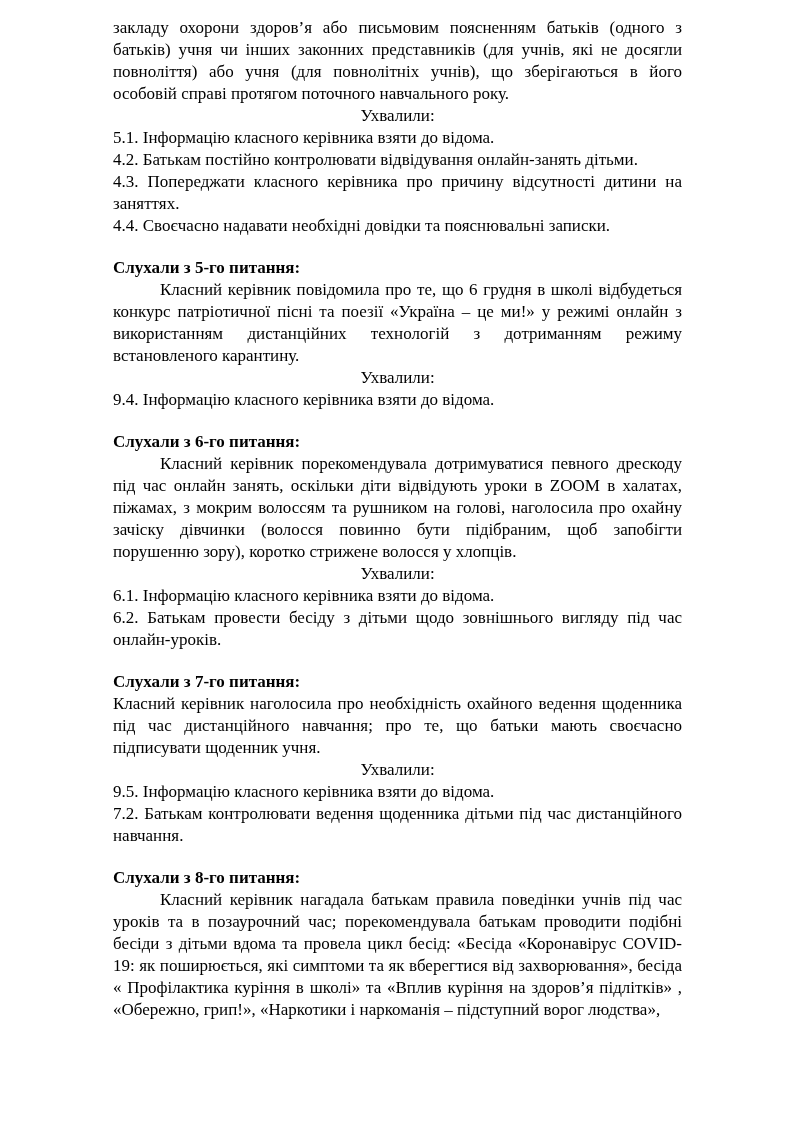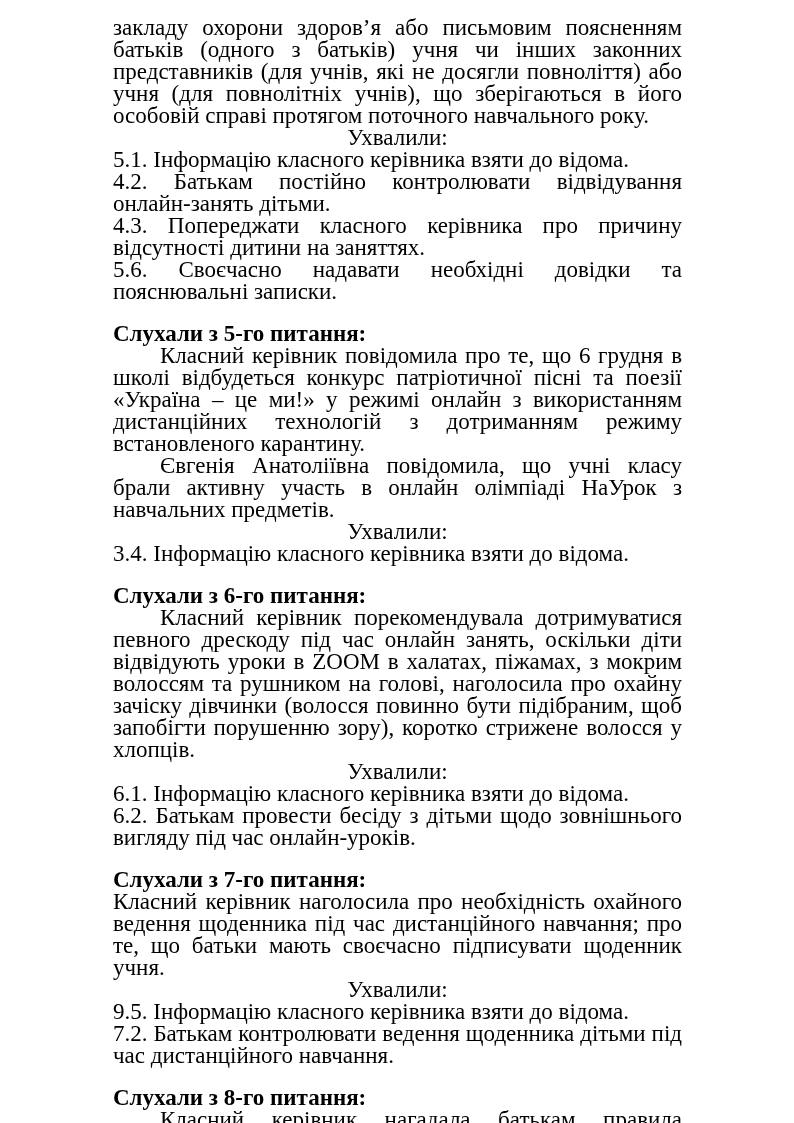--- a/index.html
+++ b/index.html
@@ -10,21 +10,21 @@
   .page {
     position: relative;
     box-sizing: border-box;
     width: 794px;
     height: 1123px;
     margin: 0 auto;
     background: #ffffff;
     color: #000000;
     padding: 17px 112px 0 113px;
     font-family: "Liberation Serif", "DejaVu Serif", serif;
-    font-size: 23px;
+    font-size: 17px;
     line-height: 22px;
     overflow: hidden;
   }
   .para {
     margin: 0;
     text-align: justify;
   }
   .para.indent {
     text-indent: 47px;
   }
@@ -45,27 +45,26 @@
 </style>
 </head>
 <body>
 
 <div class="page">
   <p class="para">закладу охорони здоров’я або письмовим поясненням батьків (одного з батьків) учня чи інших законних представників (для учнів, які не досягли повноліття) або учня (для повнолітніх учнів), що зберігаються в його особовій справі протягом поточного навчального року.</p>
   <p class="heading">Ухвалили:</p>
   <p class="item">5.1. Інформацію класного керівника взяти до відома.</p>
   <p class="item">4.2. Батькам постійно контролювати відвідування онлайн-занять дітьми.</p>
   <p class="item">4.3. Попереджати класного керівника про причину відсутності дитини на заняттях.</p>
-  <p class="item">5.6. Своєчасно надавати необхідні довідки та пояснювальні записки.</p>
+  <p class="item">4.4. Своєчасно надавати необхідні довідки та пояснювальні записки.</p>
 
   <p class="section-heading">Слухали з 5-го питання:</p>
   <p class="para indent">Класний керівник повідомила про те, що 6 грудня в школі відбудеться конкурс патріотичної пісні та поезії «Україна – це ми!» у режимі онлайн з використанням дистанційних технологій з дотриманням режиму встановленого карантину.</p>
-  <p class="para indent">Євгенія Анатоліївна повідомила, що учні класу брали активну участь в онлайн олімпіаді НаУрок з навчальних предметів.</p>
   <p class="heading">Ухвалили:</p>
-  <p class="item">3.4. Інформацію класного керівника взяти до відома.</p>
+  <p class="item">9.4. Інформацію класного керівника взяти до відома.</p>
 
   <p class="section-heading">Слухали з 6-го питання:</p>
   <p class="para indent">Класний керівник порекомендувала дотримуватися певного дрескоду під час онлайн занять, оскільки діти відвідують уроки в ZOOM в халатах, піжамах, з мокрим волоссям та рушником на голові, наголосила про охайну зачіску дівчинки (волосся повинно бути підібраним, щоб запобігти порушенню зору), коротко стрижене волосся у хлопців.</p>
   <p class="heading">Ухвалили:</p>
   <p class="item">6.1. Інформацію класного керівника взяти до відома.</p>
   <p class="item">6.2. Батькам провести бесіду з дітьми щодо зовнішнього вигляду під час онлайн-уроків.</p>
 
   <p class="section-heading">Слухали з 7-го питання:</p>
   <p class="para">Класний керівник наголосила про необхідність охайного ведення щоденника під час дистанційного навчання; про те, що батьки мають своєчасно підписувати щоденник учня.</p>
   <p class="heading">Ухвалили:</p>

